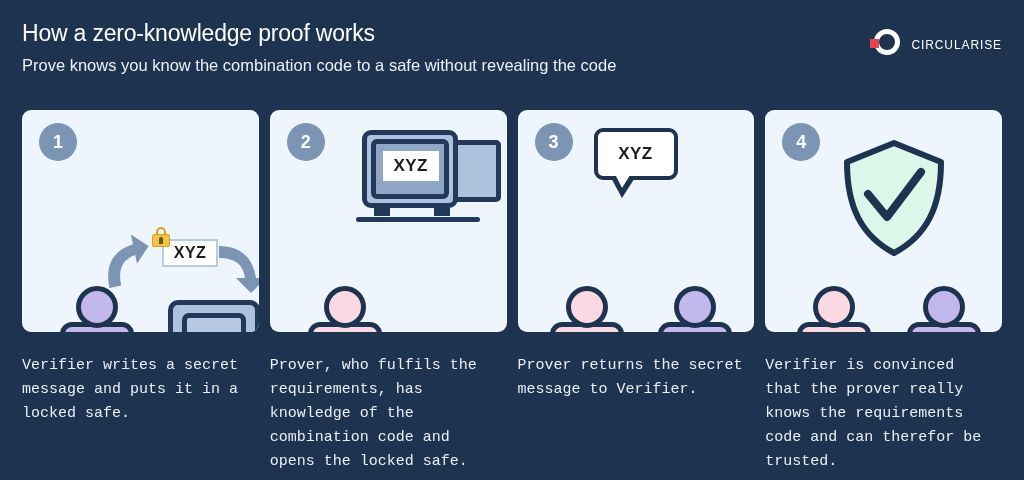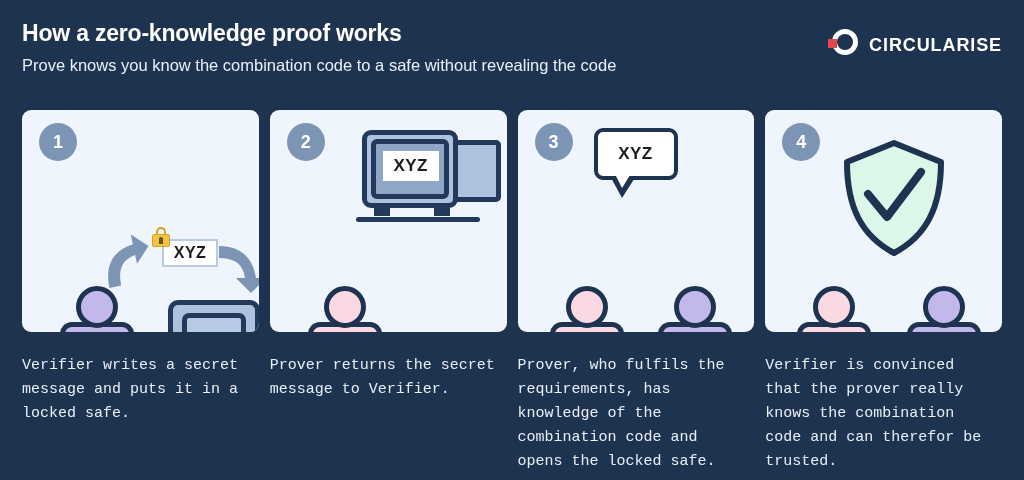--- a/index.html
+++ b/index.html
@@ -7,40 +7,40 @@
     width:1024px;height:480px;overflow:hidden;
     background:#1e3350;
     font-family:"Liberation Sans",sans-serif;
     -webkit-font-smoothing:antialiased;
   }
   .page{position:relative;width:1024px;height:480px;}
 
   
   .header{position:absolute;left:22px;top:18px;right:22px;height:70px;}
   .title{
-    font-size:23px;font-weight:bold;color:#ffffff;
+    font-size:23px;font-weight:normal;color:#ffffff;
     letter-spacing:-0.2px;margin:0;line-height:30px;
   }
   .subtitle{
     font-size:16.5px;color:#eaf0f7;margin:6px 0 0 0;line-height:22px;
     font-weight:400;
   }
   .logo{
     position:absolute;right:0;top:10px;display:flex;align-items:center;gap:7px;
   }
   .logo-mark{position:relative;width:34px;height:34px;}
   .logo-ring{
     position:absolute;left:4px;top:1px;width:26px;height:26px;border-radius:50%;
     border:5px solid #ffffff;box-sizing:border-box;
   }
   .logo-sq{
     position:absolute;left:0px;top:11px;width:9px;height:9px;background:#e2484d;
   }
   .logo-text{
-    color:#ffffff;font-size:18px;font-weight:bold;letter-spacing:0.9px;
+    color:#ffffff;font-size:12px;font-weight:normal;letter-spacing:0.9px;
   }
 
   
   .panels{position:absolute;left:22px;top:110px;width:980px;height:222px;
     display:flex;gap:11px;}
   .panel{
     position:relative;flex:1;background:#eef5fc;border-radius:9px;overflow:hidden;
   }
   .badge{
     position:absolute;left:17px;top:13px;width:38px;height:38px;border-radius:50%;
@@ -303,18 +303,18 @@
           </div>
         </div>
 
       </div>
     </div>
 
   </div>
 
   <div class="captions">
     <div class="caption">Verifier writes a secret message and puts it in a locked safe.</div>
+    <div class="caption">Prover, who fulfils the requirements, has knowledge of the combination code and opens the locked safe.</div>
     <div class="caption">Prover returns the secret message to Verifier.</div>
-    <div class="caption">Prover, who fulfils the requirements, has knowledge of the combination code and opens the locked safe.</div>
-    <div class="caption">Verifier is convinced that the prover really knows the combination code and can therefor be trusted.</div>
+    <div class="caption">Verifier is convinced that the prover really knows the requirements code and can therefor be trusted.</div>
   </div>
 
 </div>
 
 </body></html>

